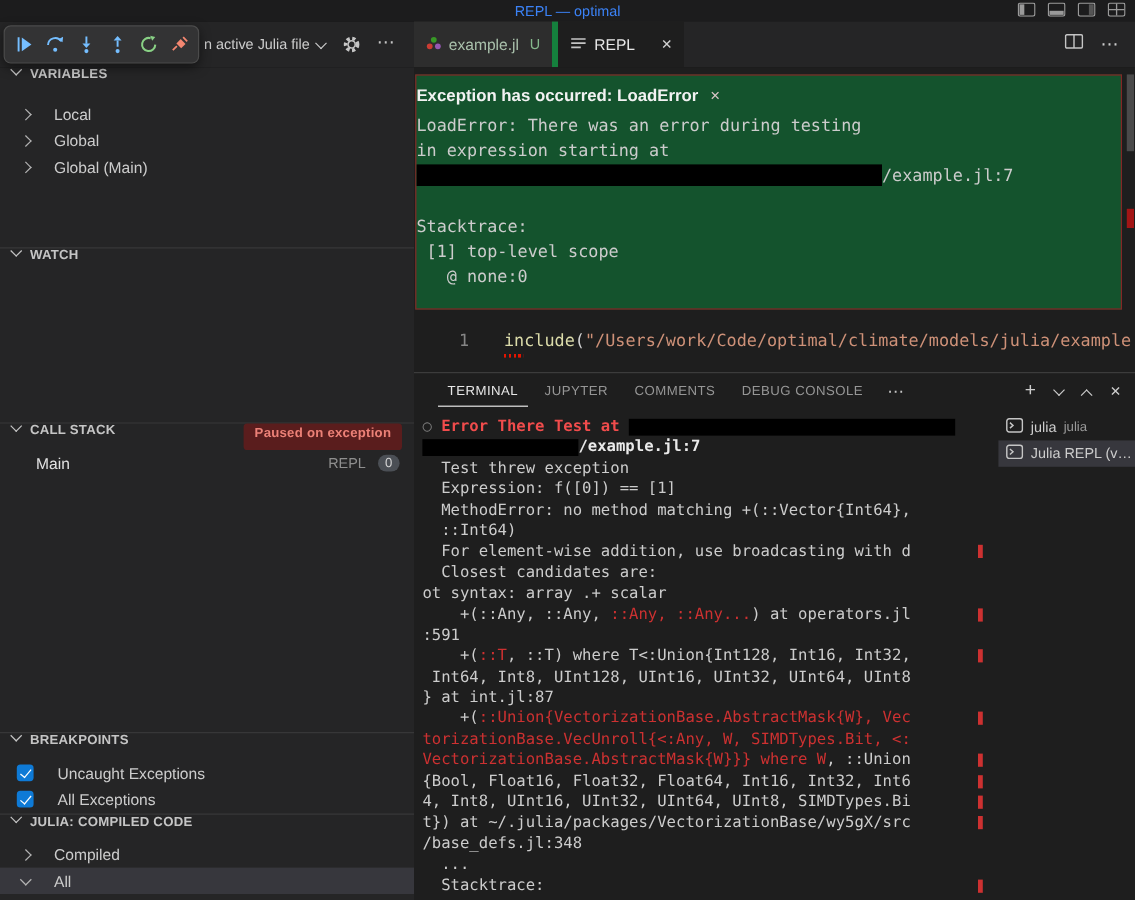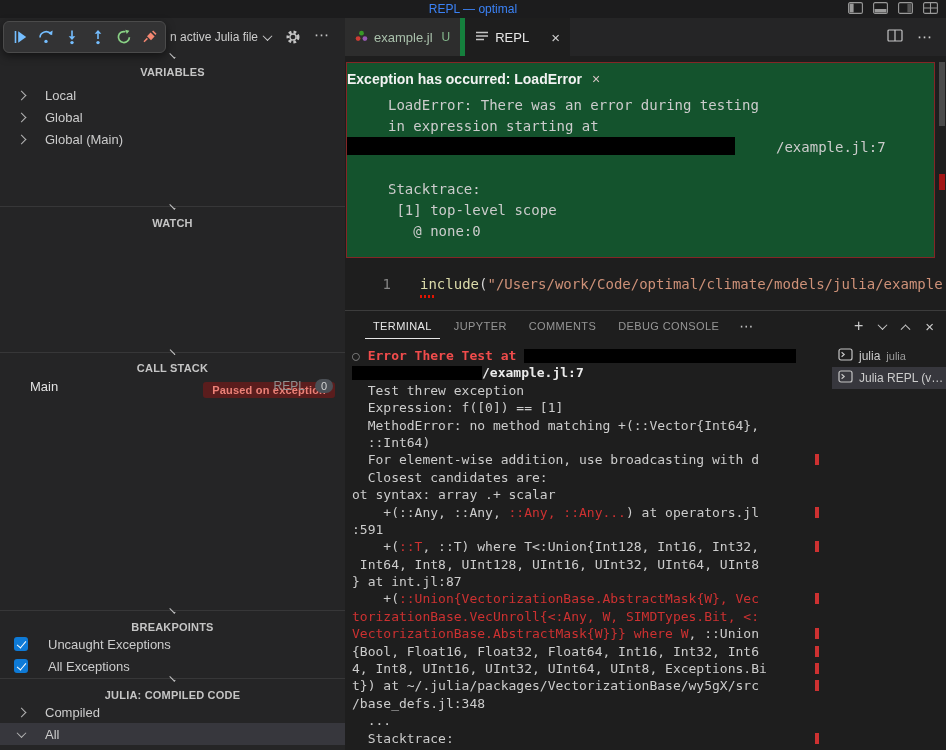--- a/index.html
+++ b/index.html
@@ -38,22 +38,22 @@
   .chev { display:inline-block; width:7px; height:7px;
     border-right:1.5px solid currentColor; border-bottom:1.5px solid currentColor; }
   .chev.down { transform:rotate(45deg) translate(-1px,-1px); }
   .chev.right { transform:rotate(-45deg); }
   .chev.up { transform:rotate(-135deg) translate(-2px,-2px); }
 
   
   .sidebar { position:absolute; left:0; top:56px; width:345px; height:694px; background:#252526; }
   .section { position:absolute; left:0; width:345px; border-top:1px solid rgba(128,128,128,.2); }
   .section.first { border-top:none; }
-  .sec-header { height:22px; display:flex; align-items:center; gap:8px; padding:0 10px;
-    font-size:11px; font-weight:700; color:#c5c5c5; letter-spacing:.2px;flex-direction:column; }
+  .sec-header { height:22px; display:flex; gap:8px; padding:0 10px;
+    font-size:11px; font-weight:700; color:#c5c5c5; letter-spacing:.2px; }
   .srow { height:22px; display:flex; align-items:center; gap:20px; padding:0 12px 0 18px;
     font-size:13px; color:#cccccc; }
   .srow .chev { color:#b4b4b4; }
   .pause-badge { margin-left:auto; background:#5a1d1d; color:#ec8177; font-size:11px;
     font-weight:700; padding:2px 9px; border-radius:3px; }
   .frame-row { height:22px; display:flex; align-items:center; padding:0 12px 0 30px;
     font-size:13px; color:#e2e2e2; }
   .frame-session { margin-left:auto; color:#8f8f8f; font-size:12px; }
   .count-badge { margin-left:10px; background:#4b4f55; color:#d2d2d2; font-size:11px;
     padding:1px 6px; border-radius:9px; }
@@ -65,21 +65,21 @@
   
   .main { position:absolute; left:345px; top:56px; width:601px; height:694px; }
   .editor { position:absolute; left:0; top:0; width:601px; height:254px; background:#1e1e1e; }
   .exception-widget { position:absolute; left:1px; top:6px; width:589px; height:196px;
     background:#14532d; border:1px solid #842626; padding:8px 0; overflow:hidden; }
   .ex-title-row { display:flex; align-items:center; margin-bottom:8px; }
   .ex-title { font-size:14px; font-weight:700; color:#f2f2f2; }
   .ex-close { margin-left:10px; font-size:14px; color:#d8c6c6; }
   .ex-line { font-family:"DejaVu Sans Mono", monospace; font-size:14px; line-height:21px;
     white-space:pre; color:#ececec; }
-  .ex-line .seg { color:#ececec;margin-left:41px; }
+  .ex-line .seg { color:#ececec; }
   .ex-line .redact { height:18px; }
 
   .redact { display:inline-block; background:#000; vertical-align:text-bottom; height:14px; }
 
   .code-line { position:absolute; left:0; top:218px; width:601px; height:24px;
     font-family:"DejaVu Sans Mono", monospace; font-size:14px; white-space:pre; }
   .line-num { position:absolute; left:28px; top:2px; width:18px; text-align:right; color:#858585; }
   .code-content { position:absolute; left:75px; top:2px; white-space:pre; }
   .seg.fn { color:#dcdcaa; } .seg.pn { color:#d4d4d4; } .seg.str { color:#ce9178; }
   .squiggle { position:absolute; left:75px; top:21px; width:16px; height:3px;
@@ -372,21 +372,21 @@
         <div class="tline"><span class="seg fg">ot syntax: array .+ scalar</span></div>
         <div class="tline"><span class="seg fg">    +(::Any, ::Any, </span><span class="seg red">::Any, ::Any...</span><span class="seg fg">) at operators.jl</span><span class="wrapmark"></span></div>
         <div class="tline"><span class="seg fg">:591</span></div>
         <div class="tline"><span class="seg fg">    +(</span><span class="seg red">::T</span><span class="seg fg">, ::T) where T&lt;:Union{Int128, Int16, Int32,</span><span class="wrapmark"></span></div>
         <div class="tline"><span class="seg fg"> Int64, Int8, UInt128, UInt16, UInt32, UInt64, UInt8</span></div>
         <div class="tline"><span class="seg fg">} at int.jl:87</span></div>
         <div class="tline"><span class="seg fg">    +(</span><span class="seg red">::Union{VectorizationBase.AbstractMask{W}, Vec</span><span class="wrapmark"></span></div>
         <div class="tline"><span class="seg red">torizationBase.VecUnroll{&lt;:Any, W, SIMDTypes.Bit, &lt;:</span></div>
         <div class="tline"><span class="seg red">VectorizationBase.AbstractMask{W}}} where W</span><span class="seg fg">, ::Union</span><span class="wrapmark"></span></div>
         <div class="tline"><span class="seg fg">{Bool, Float16, Float32, Float64, Int16, Int32, Int6</span><span class="wrapmark"></span></div>
-        <div class="tline"><span class="seg fg">4, Int8, UInt16, UInt32, UInt64, UInt8, Exceptions.Bi</span><span class="wrapmark"></span></div>
+        <div class="tline"><span class="seg fg">4, Int8, UInt16, UInt32, UInt64, UInt8, SIMDTypes.Bi</span><span class="wrapmark"></span></div>
         <div class="tline"><span class="seg fg">t}) at ~/.julia/packages/VectorizationBase/wy5gX/src</span><span class="wrapmark"></span></div>
         <div class="tline"><span class="seg fg">/base_defs.jl:348</span></div>
         <div class="tline"><span class="seg fg">  ...</span></div>
         <div class="tline"><span class="seg fg">  Stacktrace:</span><span class="wrapmark"></span></div>
       </div>
 
     <div class="terminal-list">
       <div class="tl-row">
         <span>
           <svg width="15" height="13" viewBox="0 0 15 13">

